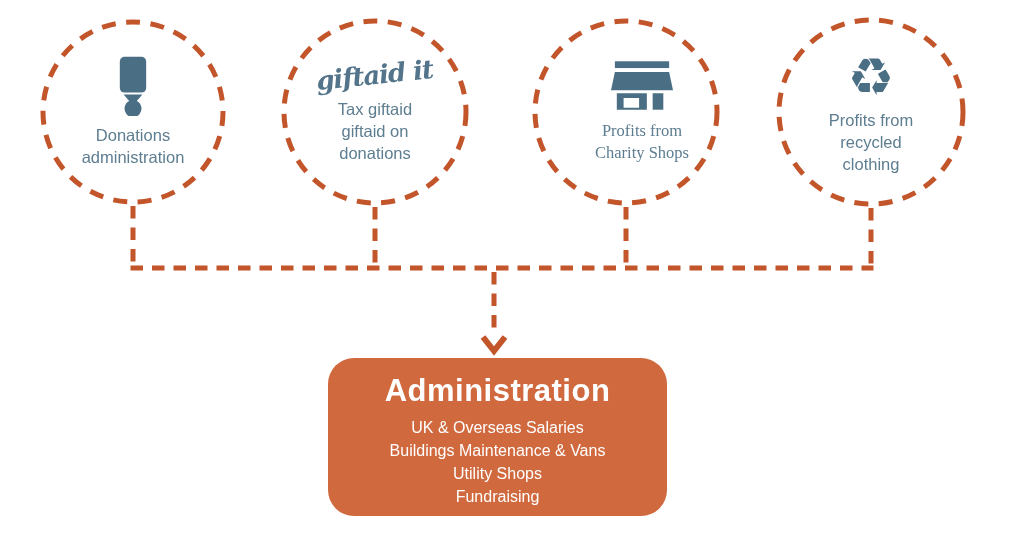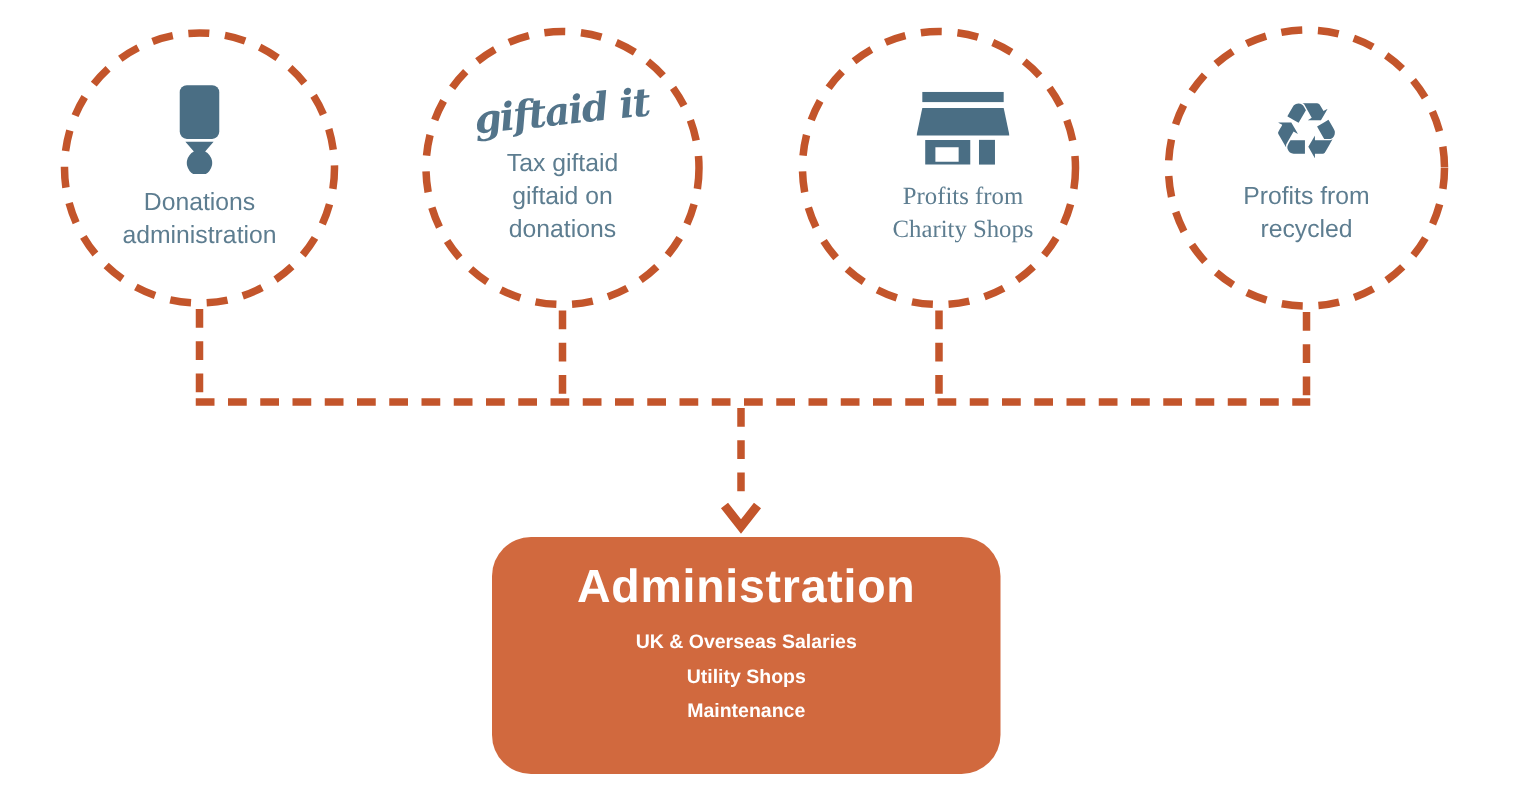--- a/index.html
+++ b/index.html
@@ -30,21 +30,21 @@
     color:#4a6e84;margin-bottom:4px;
   }
   .tin-wrap{margin-bottom:8px;}
   .shop-wrap{margin-bottom:10px;}
   .admin-box{
     position:absolute;left:328px;top:358px;width:339px;height:158px;
     background:#d1693e;border-radius:26px;color:#ffffff;text-align:center;
     display:flex;flex-direction:column;align-items:center;
   }
   .admin-title{font-size:31px;font-weight:bold;margin-top:15px;letter-spacing:0.5px;}
-  .admin-items{font-size:13px;line-height:23px;margin-top:7px;font-weight:bold;}
+  .admin-items{font-size:16px;line-height:23px;margin-top:7px;}
 </style>
 </head>
 <body>
 
 <div class="canvas">
 
   <svg class="connector-layer" width="1024" height="535" viewBox="0 0 1024 535">
     <g fill="none" stroke-width="5" stroke-dasharray="14 10.5" stroke="#c3552b">
       <circle cx="133" cy="112" r="90"></circle>
       <circle cx="375" cy="112" r="91"></circle>
@@ -101,25 +101,27 @@
       <span>Profits from</span>
       <span>Charity Shops</span>
     </div>
   </div>
 
   <div class="source source-4">
     <div class="recycle-glyph">♻</div>
     <div class="label">
       <span>Profits from</span>
       <span>recycled</span>
+      <span>clothing</span>
     </div>
   </div>
 
   <div class="admin-box">
     <div class="admin-title">Administration</div>
     <div class="admin-items">
       <div>UK &amp; Overseas Salaries</div>
+      <div>Buildings Maintenance &amp; Vans</div>
       <div>Utility Shops</div>
-      <div>Maintenance</div>
+      <div>Fundraising</div>
     </div>
   </div>
 
 </div>
 
 </body></html>

